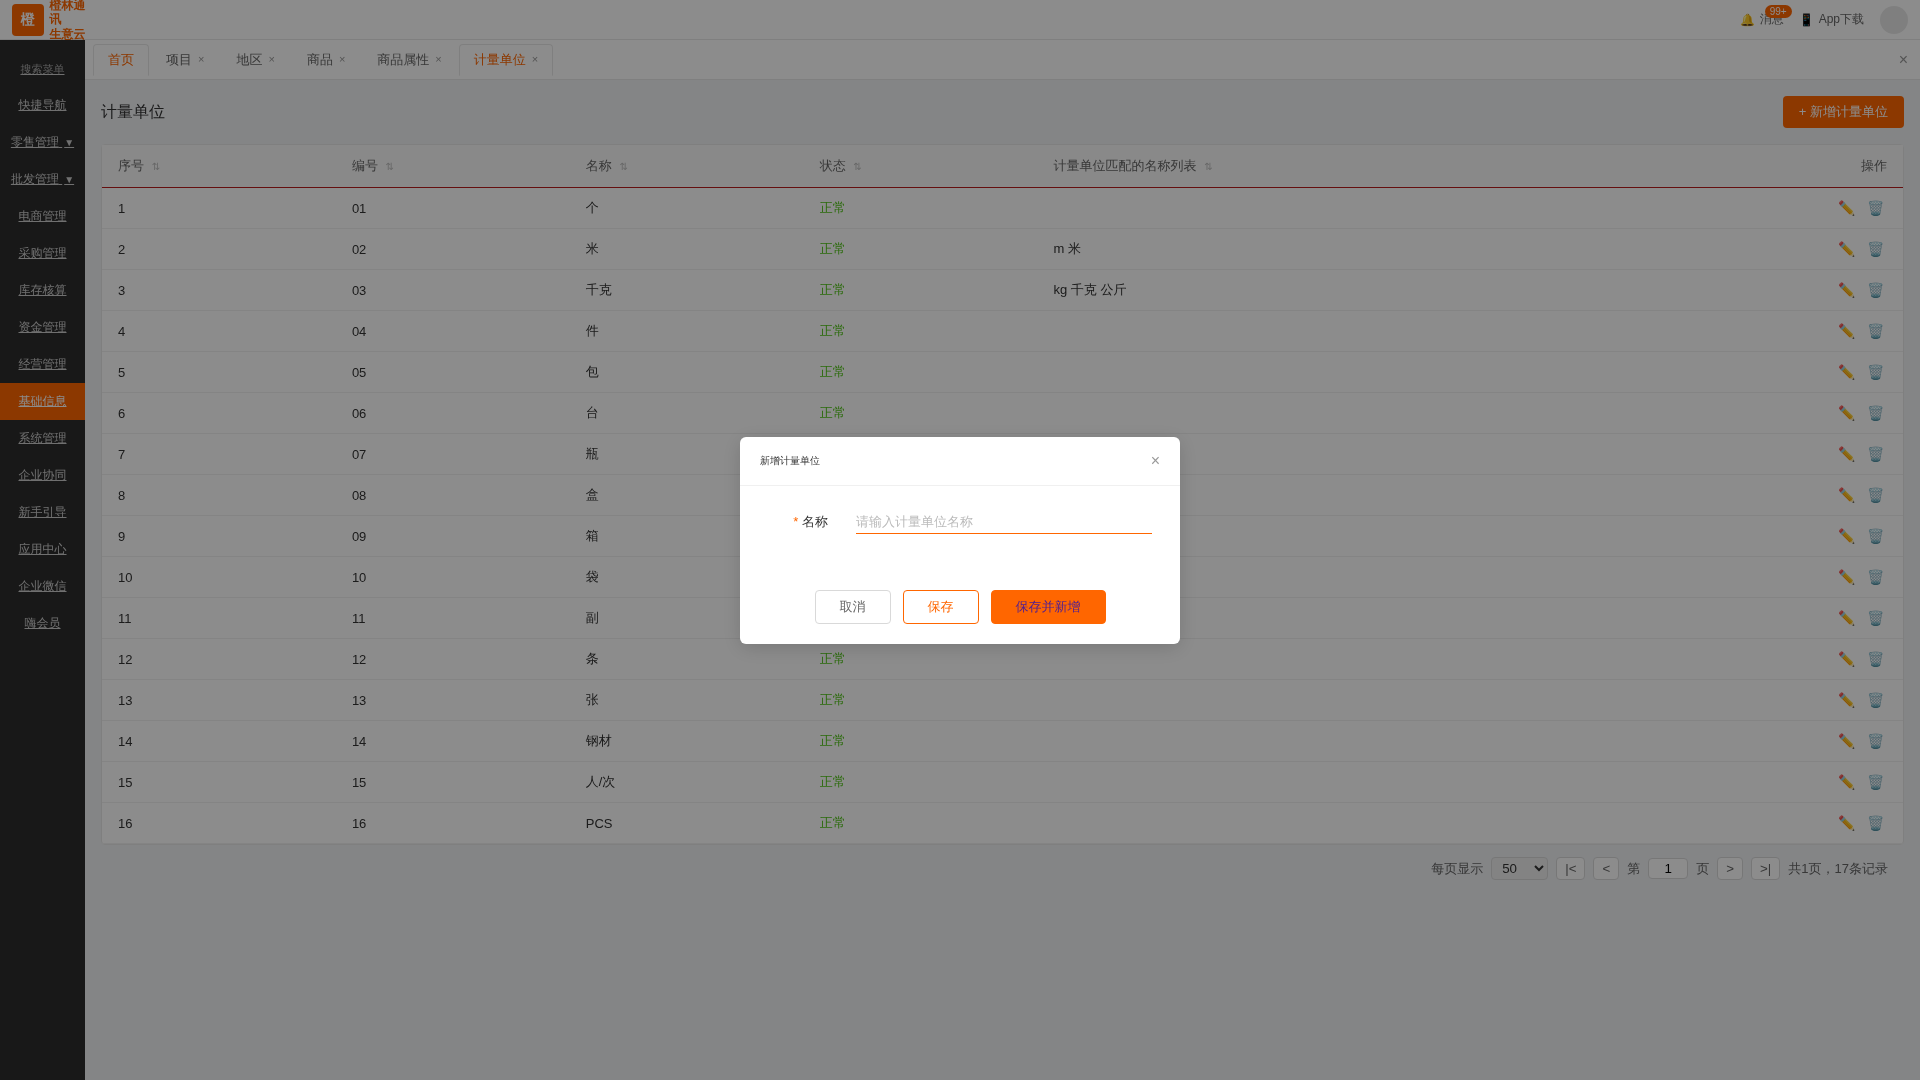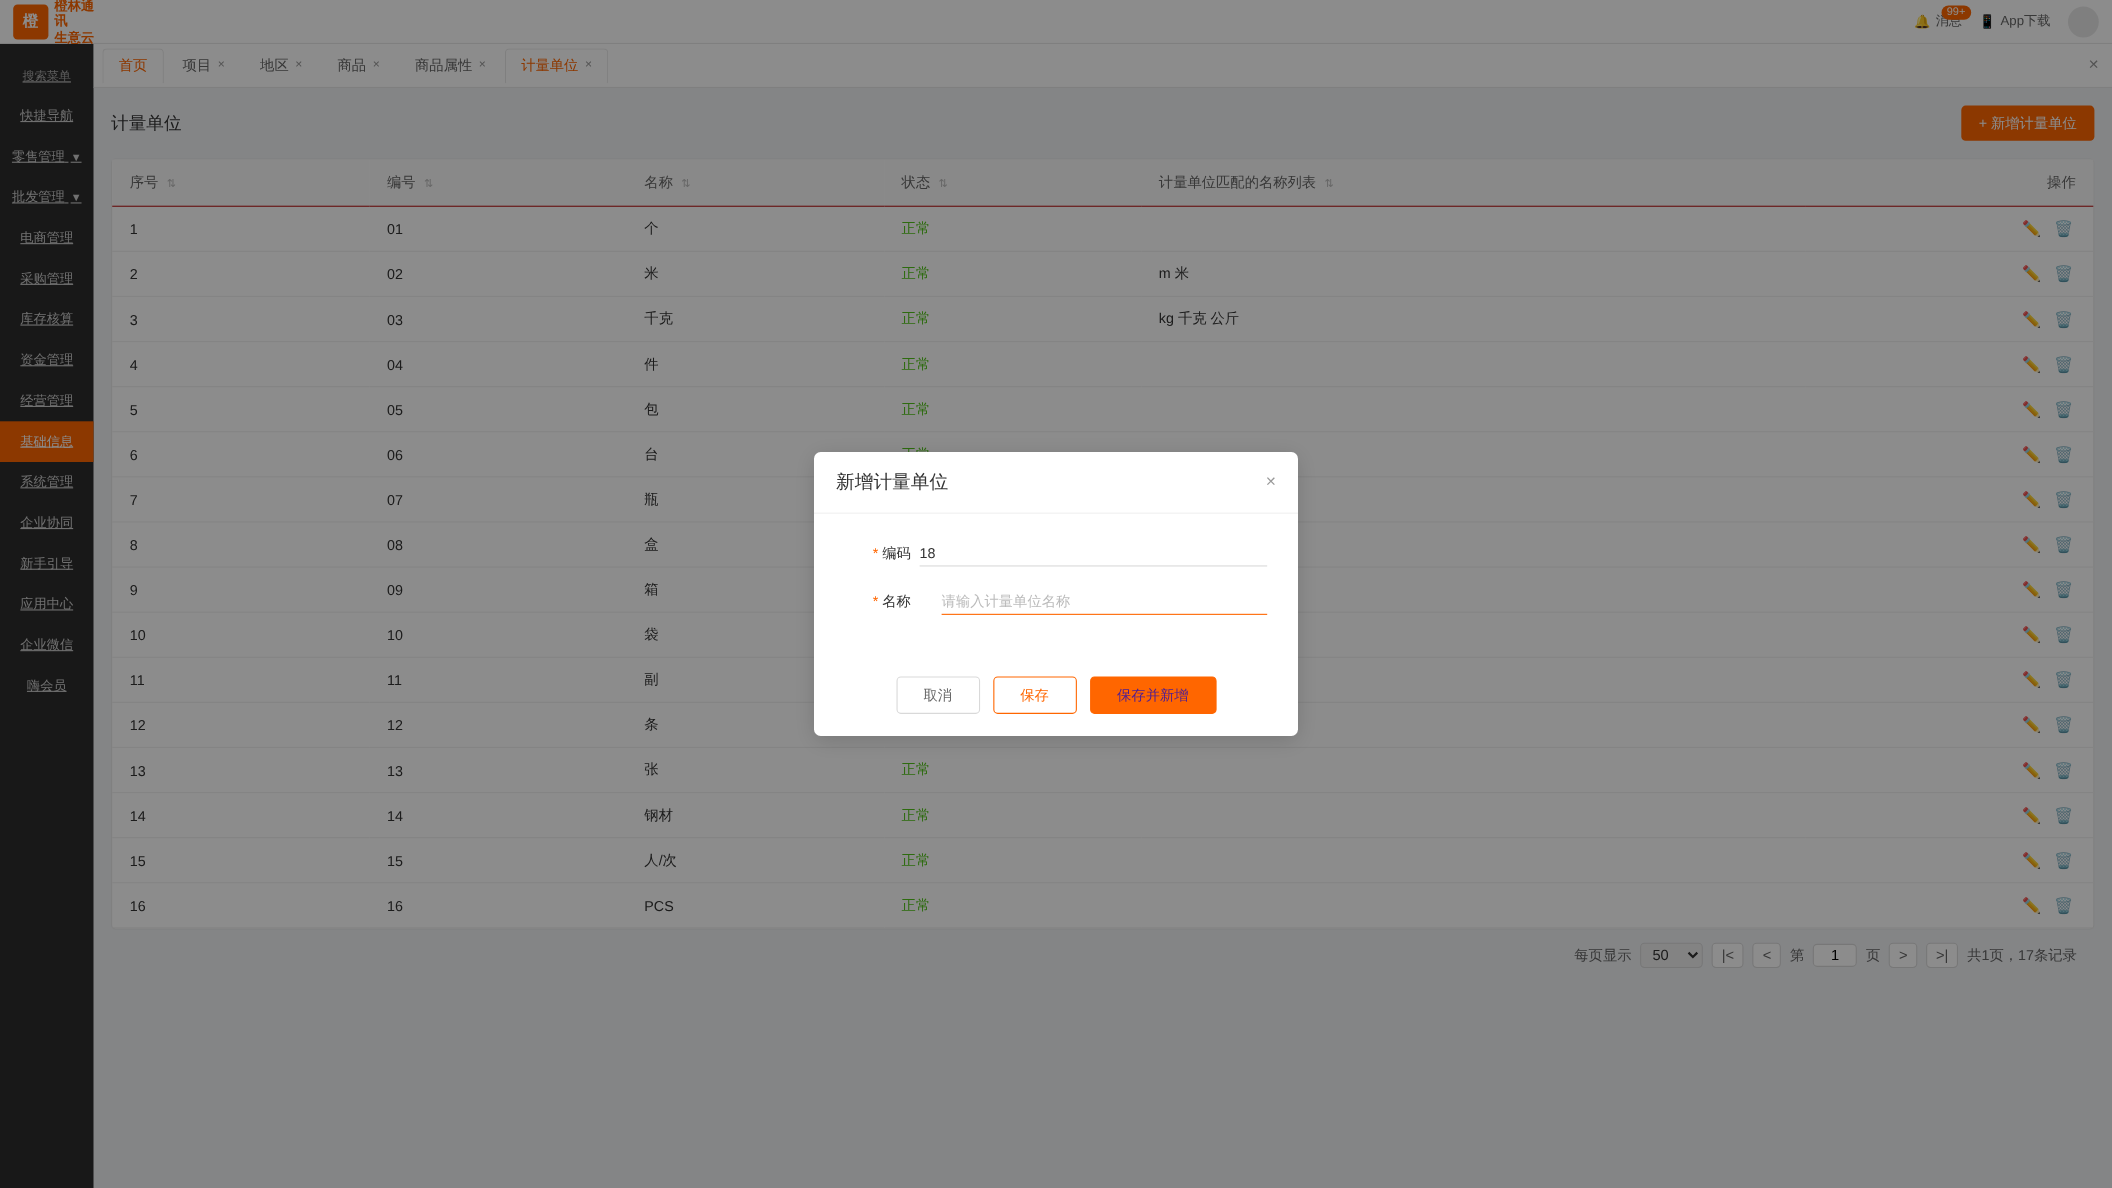--- a/index.html
+++ b/index.html
@@ -62,21 +62,21 @@
     .pagination select { border: 1px solid #d9d9d9; border-radius: 4px; padding: 2px 6px; color: #333; }
     .pagination-btn { border: 1px solid #d9d9d9; background: #fff; border-radius: 4px; padding: 3px 8px; cursor: pointer; color: #666; }
     .pagination-input { border: 1px solid #d9d9d9; border-radius: 4px; padding: 2px 6px; width: 40px; text-align: center; }
 
     
     .modal-overlay { position: fixed; top: 0; left: 0; width: 100%; height: 100%; background: rgba(0,0,0,0.45); z-index: 1000; display: flex; align-items: center; justify-content: center; }
 
     
     .modal { background: #fff; border-radius: 6px; width: 440px; box-shadow: 0 4px 20px rgba(0,0,0,0.15); }
     .modal-header { padding: 16px 20px; border-bottom: 1px solid #f0f0f0; display: flex; justify-content: space-between; align-items: center; }
-    .modal-title { font-size: 17px; font-weight: 500; color: #333; }
+    .modal-title { font-size: 10px; font-weight: 500; color: #333; }
     .modal-close { background: none; border: none; cursor: pointer; color: #999; font-size: 16px; line-height: 1; }
     .modal-body { padding: 24px 28px; }
     .form-row { display: flex; align-items: center; margin-bottom: 20px; }
     .form-label { width: 60px; text-align: right; color: #333; font-size: 13px; margin-right: 8px; flex-shrink: 0; }
     .form-input { flex: 1; border: none; border-bottom: 1px solid #d9d9d9; padding: 4px 0; font-size: 13px; outline: none; color: #333; }
     .form-input.highlighted { border-bottom-color: #f60; margin-left: 20px; }
     .form-input::placeholder { color: #bbb; }
     .modal-footer { padding: 12px 20px 20px; display: flex; justify-content: center; gap: 12px; }
     .btn-cancel { background: #fff; border: 1px solid #d9d9d9; border-radius: 4px; padding: 7px 24px; cursor: pointer; font-size: 13px; color: #666; }
     .btn-save { background: #fff; border: 1px solid #f60; border-radius: 4px; padding: 7px 24px; cursor: pointer; font-size: 13px; color: #f60; }
@@ -446,27 +446,20 @@
 <div class="modal-overlay">
   <div class="modal">
     <div class="modal-header">
       <span class="modal-title">新增计量单位</span>
       <button class="modal-close">×</button>
     </div>
     <div class="modal-body">
       <div class="form-row">
         <div class="form-label">
           <span style="color:#f60;">*</span>
-          <span>编码</span>
-        </div>
-        <input type="text" class="form-input" value="18" placeholder="18" style="">
-      </div>
-      <div class="form-row">
-        <div class="form-label">
-          <span style="color:#f60;">*</span>
           <span>名称</span>
         </div>
         <input type="text" class="form-input highlighted" placeholder="请输入计量单位名称" style="">
       </div>
     </div>
     <div class="modal-footer">
       <button class="btn-cancel">取消</button>
       <button class="btn-save">保存</button>
       <button class="btn-save-add">保存并新增</button>
     </div>

